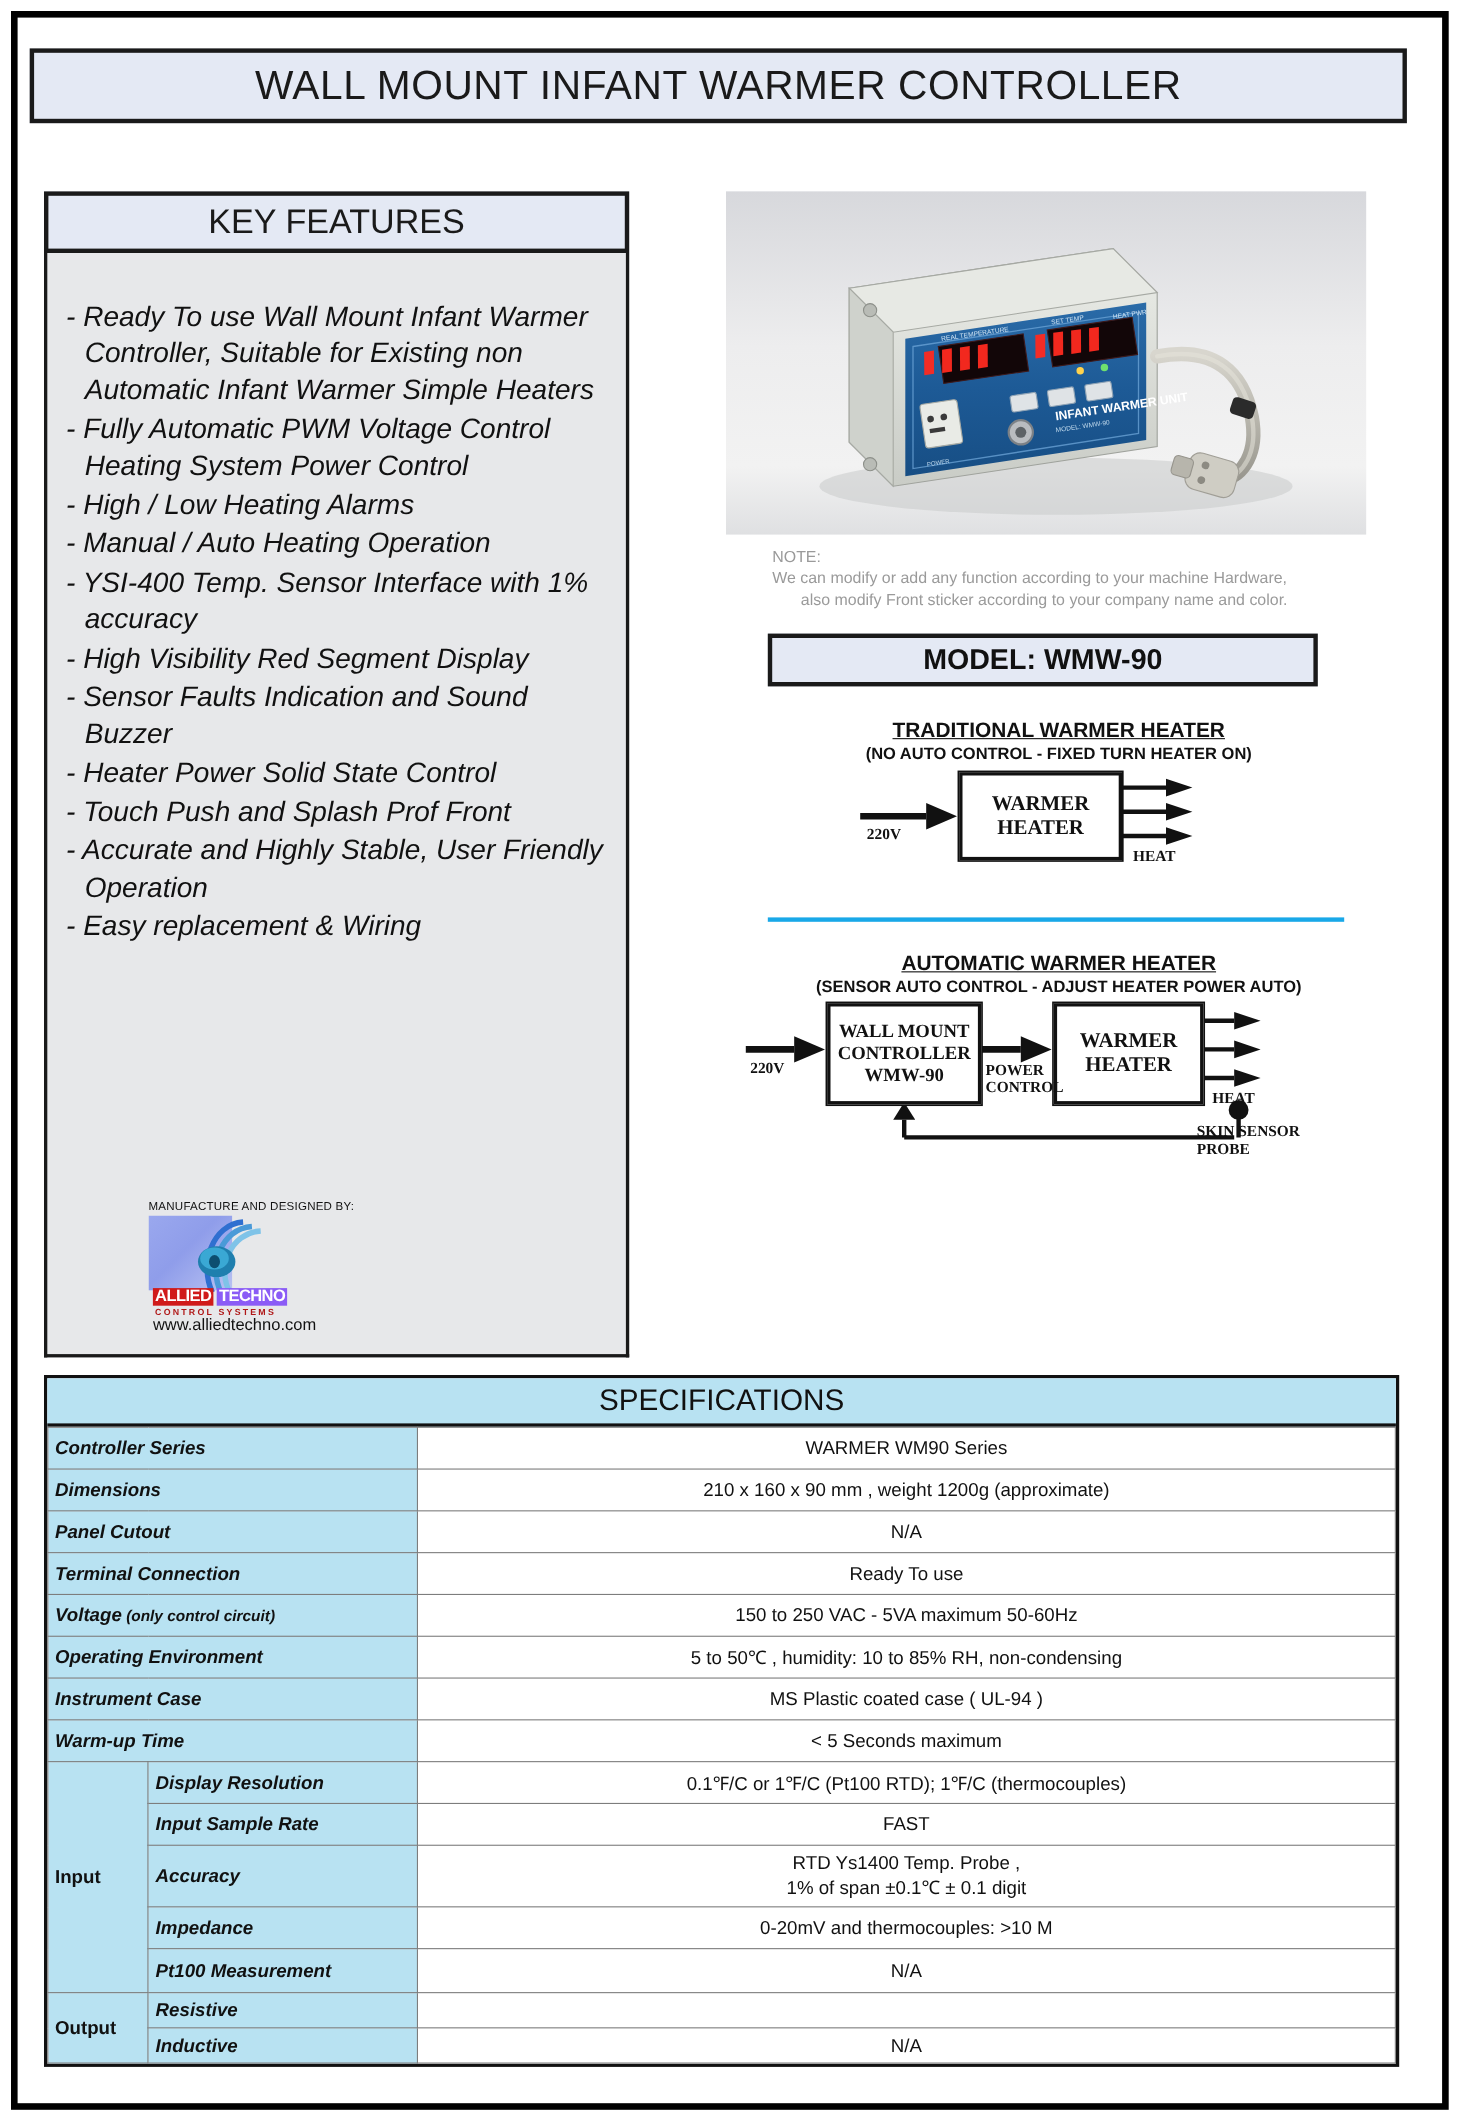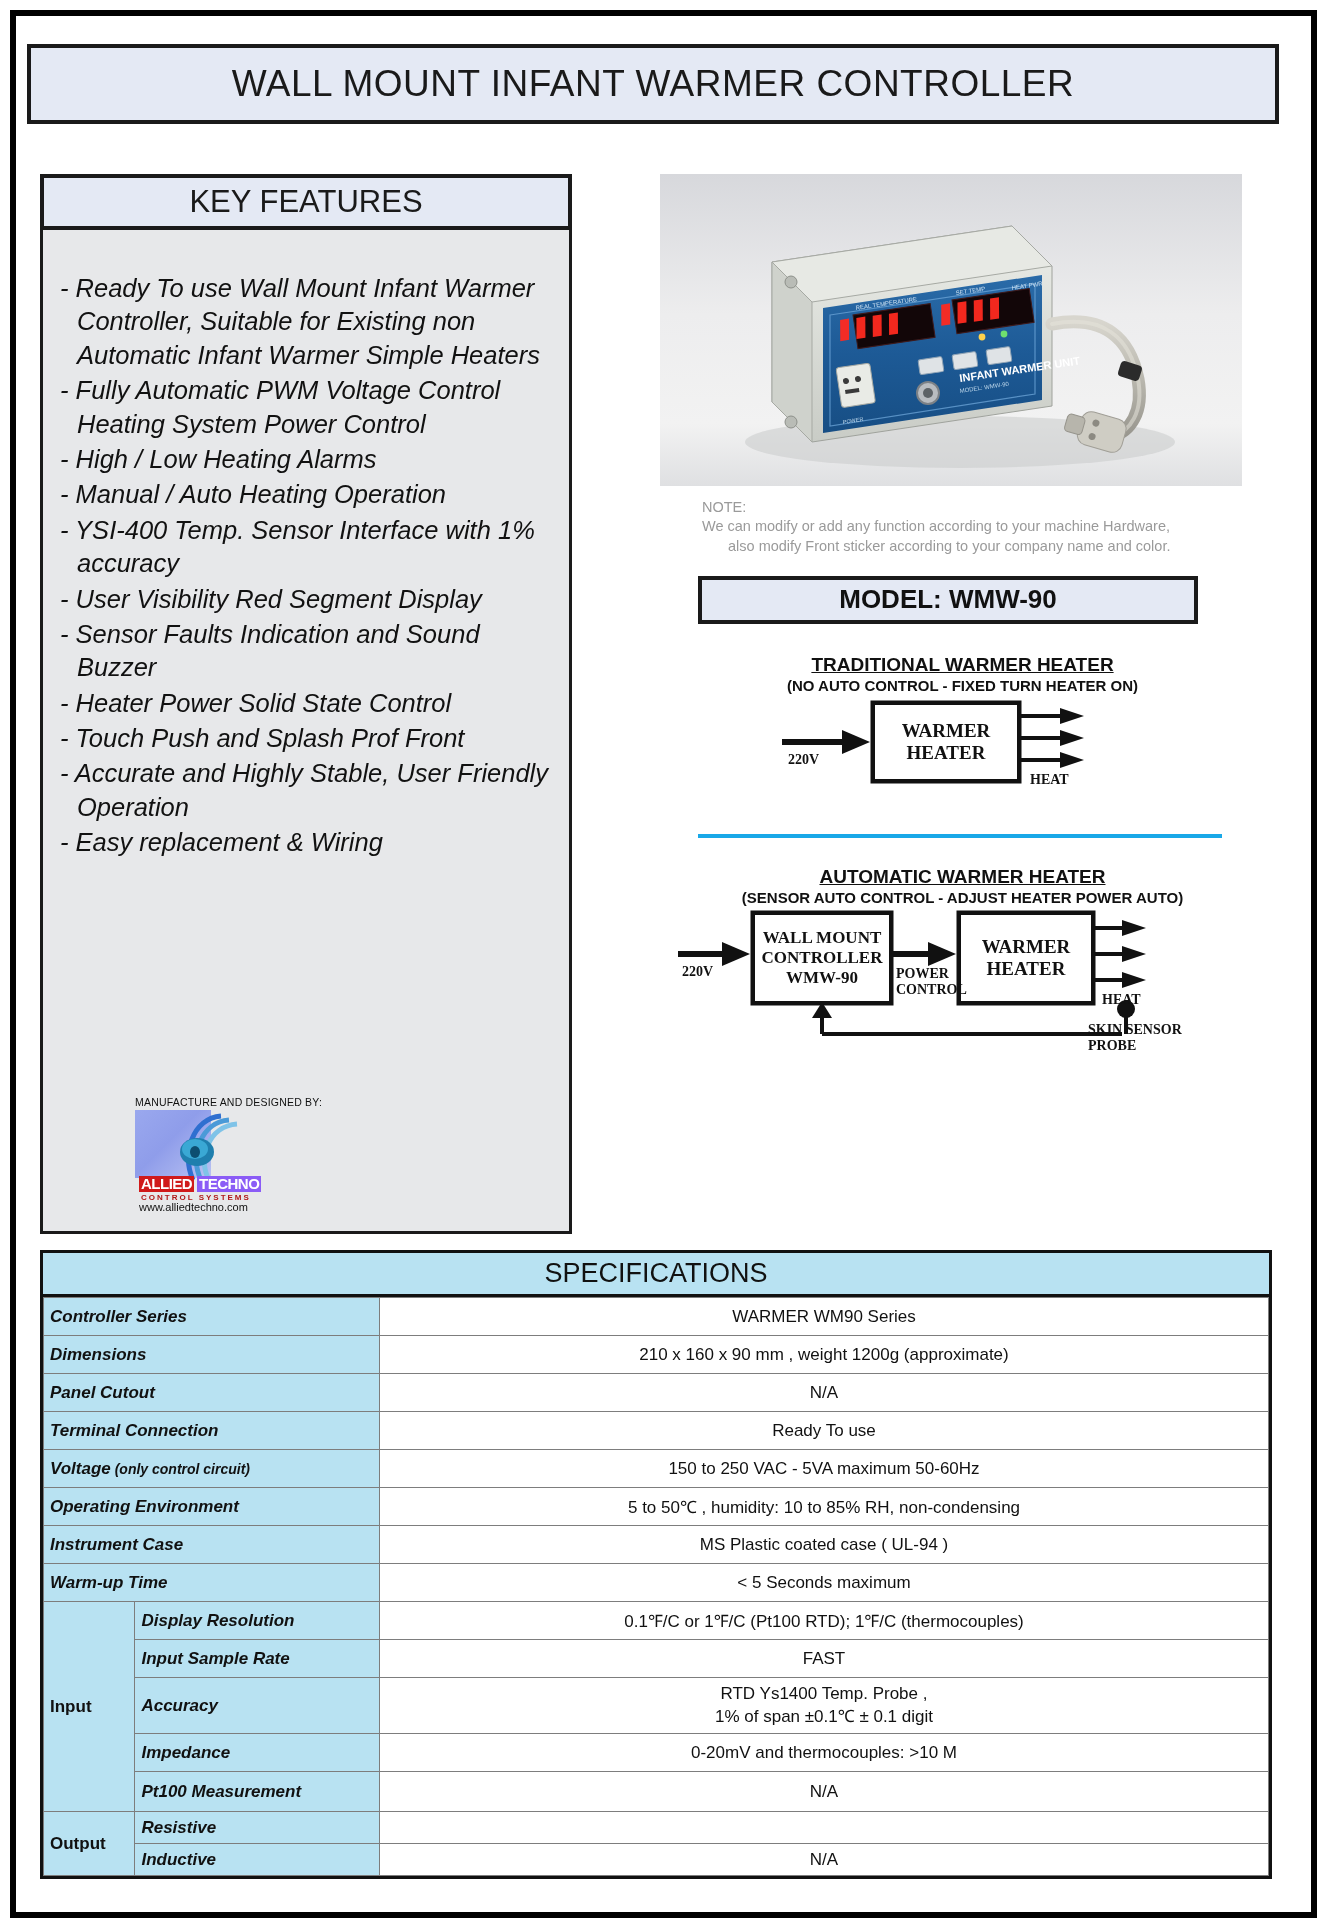--- a/index.html
+++ b/index.html
@@ -15,21 +15,21 @@
     left: 10px; top: 10px;
     width: 1307px; height: 1908px;
     border: 6px solid #000;
     background: #ffffff;
   }
 
   
   .title-banner {
     position: absolute;
     left: 27px; top: 44px;
-    width: 1252px; height: 80px;
+    width: 1252px; height: 68px;
     background: #e4e9f4;
     border: 4px solid #1a1a1a;
     display: flex; align-items: center; justify-content: center;
   }
   .title-banner .t {
     font-size: 37px; font-weight: 400; letter-spacing: 0.5px; color: #1a1a1a;
     white-space: nowrap;
   }
 
   
@@ -91,21 +91,21 @@
   }
   .lw-techno {
     position: absolute; left: 62px; top: 0;
     background: #8b5cf6; color: #fff; font-size: 15px; font-weight: bold;
     letter-spacing: -0.5px; padding: 0 2px; line-height: 16px;
   }
   .lw-cs {
     position: absolute; left: 6px; top: 17px;
     color: #b01818; font-size: 8px; font-weight: bold; letter-spacing: 2px;
   }
-  .mfg-web { font-size: 11px; color: #111; margin-top: 2px; text-align: left; padding-left: 4px;}
+  .mfg-web { font-size: 15px; color: #111; margin-top: 2px; text-align: left; padding-left: 4px;}
   .mfg-addr { font-size: 12.5px; color: #111; line-height: 1.27; padding-bottom: 2px; }
   .mfg-addr .b { font-weight: bold; }
 
   
   .right-col { position: absolute; left: 660px; top: 174px; width: 605px; }
 
   .photo {
     position: relative;
     width: 582px; height: 312px;
     background: linear-gradient(180deg,#d9dade 0%,#eceded 40%,#f3f3f3 72%,#e3e4e6 100%);
@@ -196,21 +196,21 @@
   <div class="kf-head">
     <div class="t">KEY FEATURES</div>
   </div>
   <div class="kf-body">
     <ul class="kf-list">
       <li>- Ready To use Wall Mount Infant Warmer Controller, Suitable for Existing non Automatic Infant Warmer Simple Heaters</li>
       <li>- Fully Automatic PWM Voltage Control Heating System Power Control</li>
       <li>- High / Low Heating Alarms</li>
       <li>- Manual /  Auto Heating Operation</li>
       <li>- YSI-400 Temp. Sensor Interface with 1% accuracy</li>
-      <li>- User Visibility Red Segment Display</li>
+      <li>- High Visibility Red Segment Display</li>
       <li>- Sensor Faults Indication and Sound Buzzer</li>
       <li>- Heater Power Solid State Control</li>
       <li>- Touch Push and Splash Prof Front</li>
       <li>- Accurate and Highly Stable, User Friendly Operation</li>
       <li>- Easy replacement &amp; Wiring</li>
     </ul>
 
     <div class="mfg">
       <div class="mfg-label">MANUFACTURE AND DESIGNED BY:</div>
       <div class="mfg-row">

